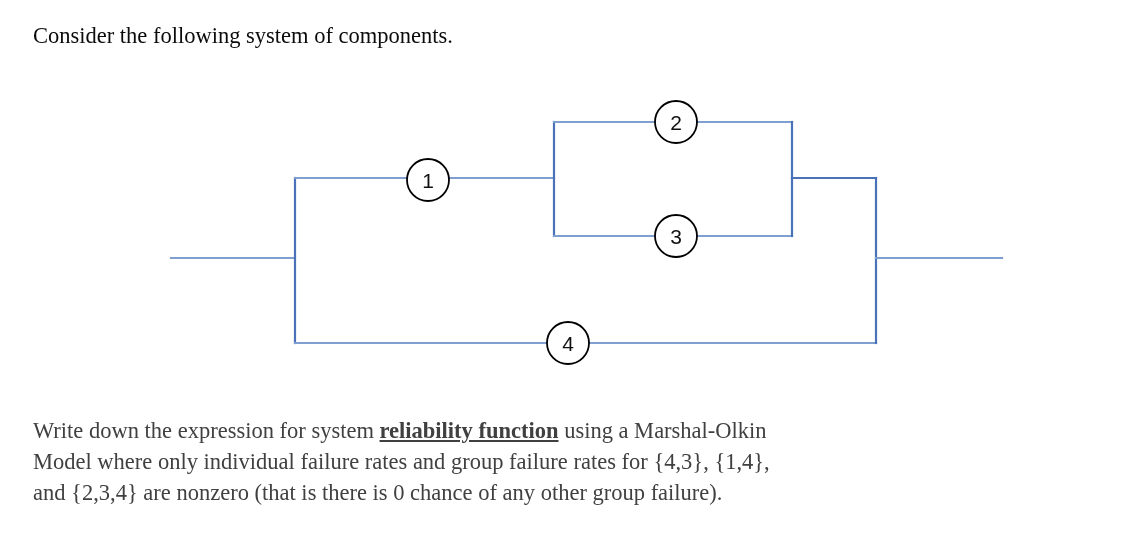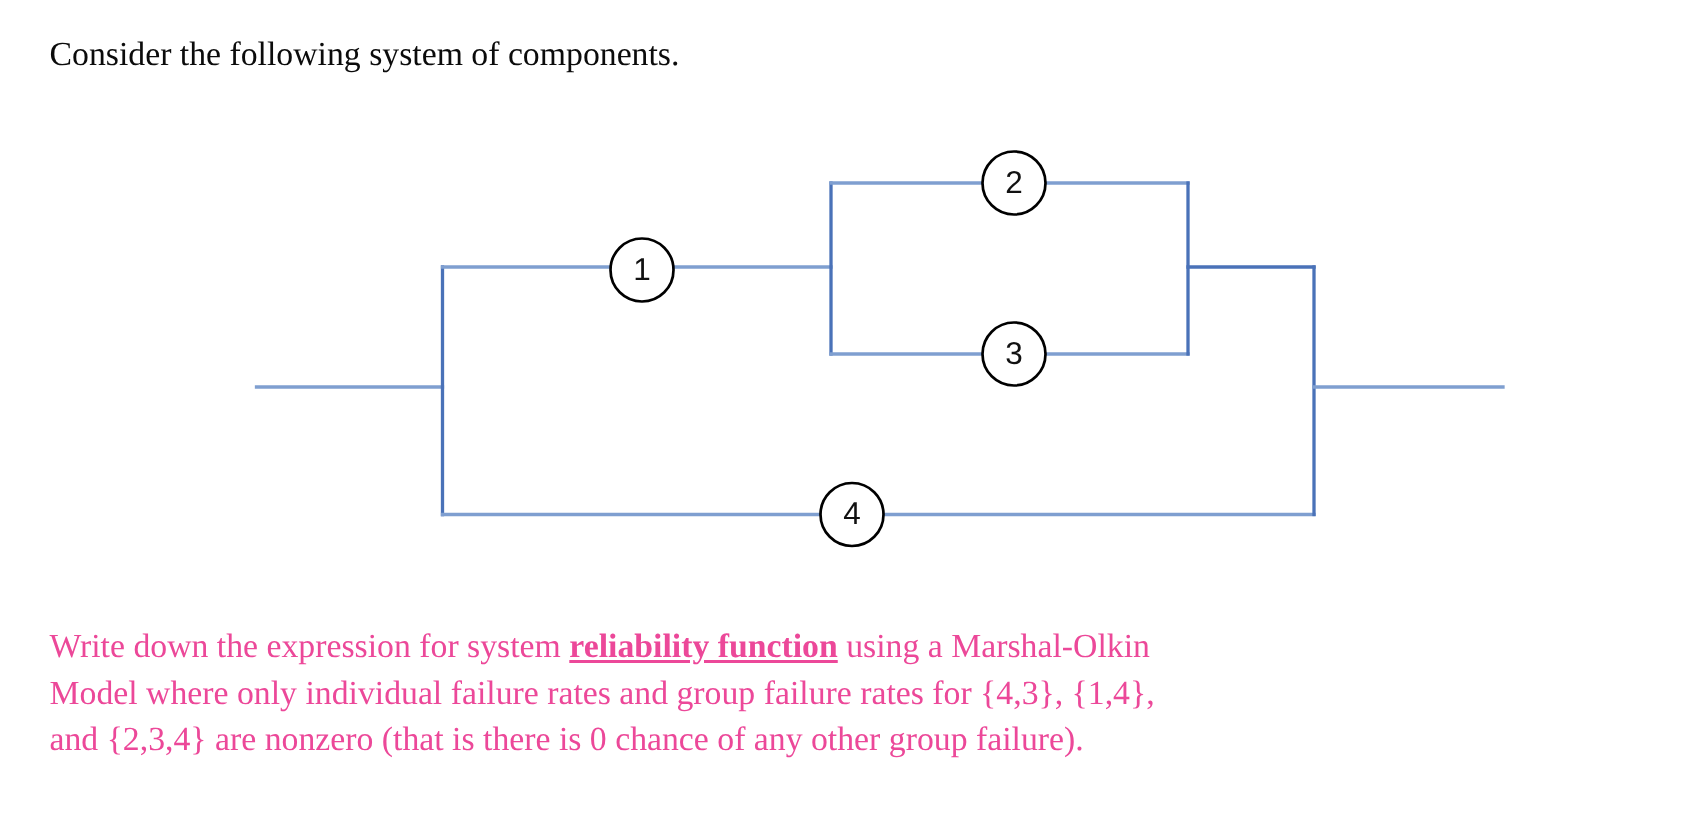--- a/index.html
+++ b/index.html
@@ -46,21 +46,21 @@
     font-size: 21px;
     fill: #111111;
   }
   .prompt-bottom {
     position: absolute;
     left: 33px;
     top: 415px;
     width: 1020px;
     font-size: 22.5px;
     line-height: 31px;
-    color: #ec4899;
+    color: #404040;
   }
   .prompt-bottom .em {
     font-weight: bold;
     text-decoration: underline;
   }
   .line { display: block; white-space: nowrap; }
 </style>
 </head>
 <body>
 

